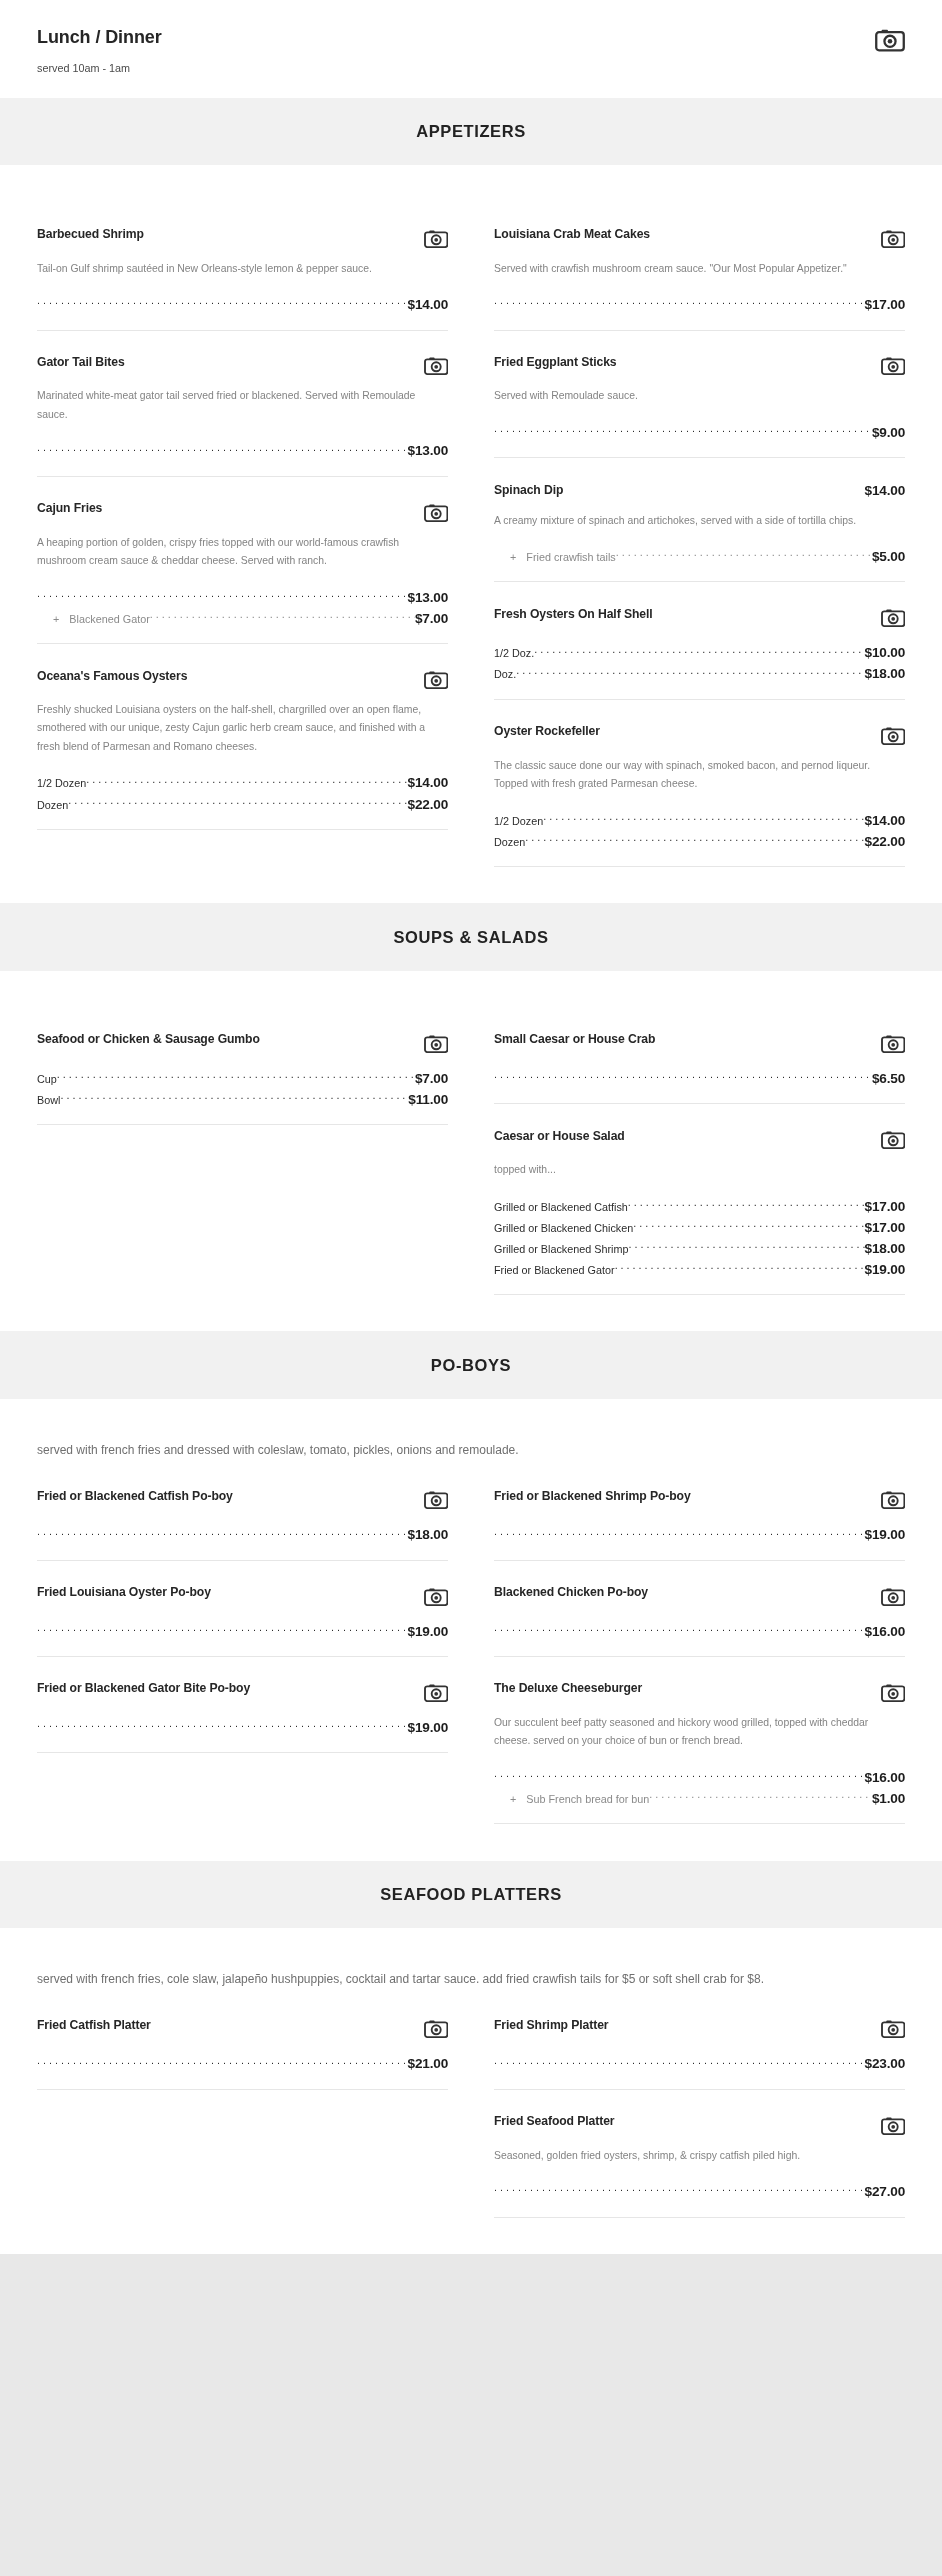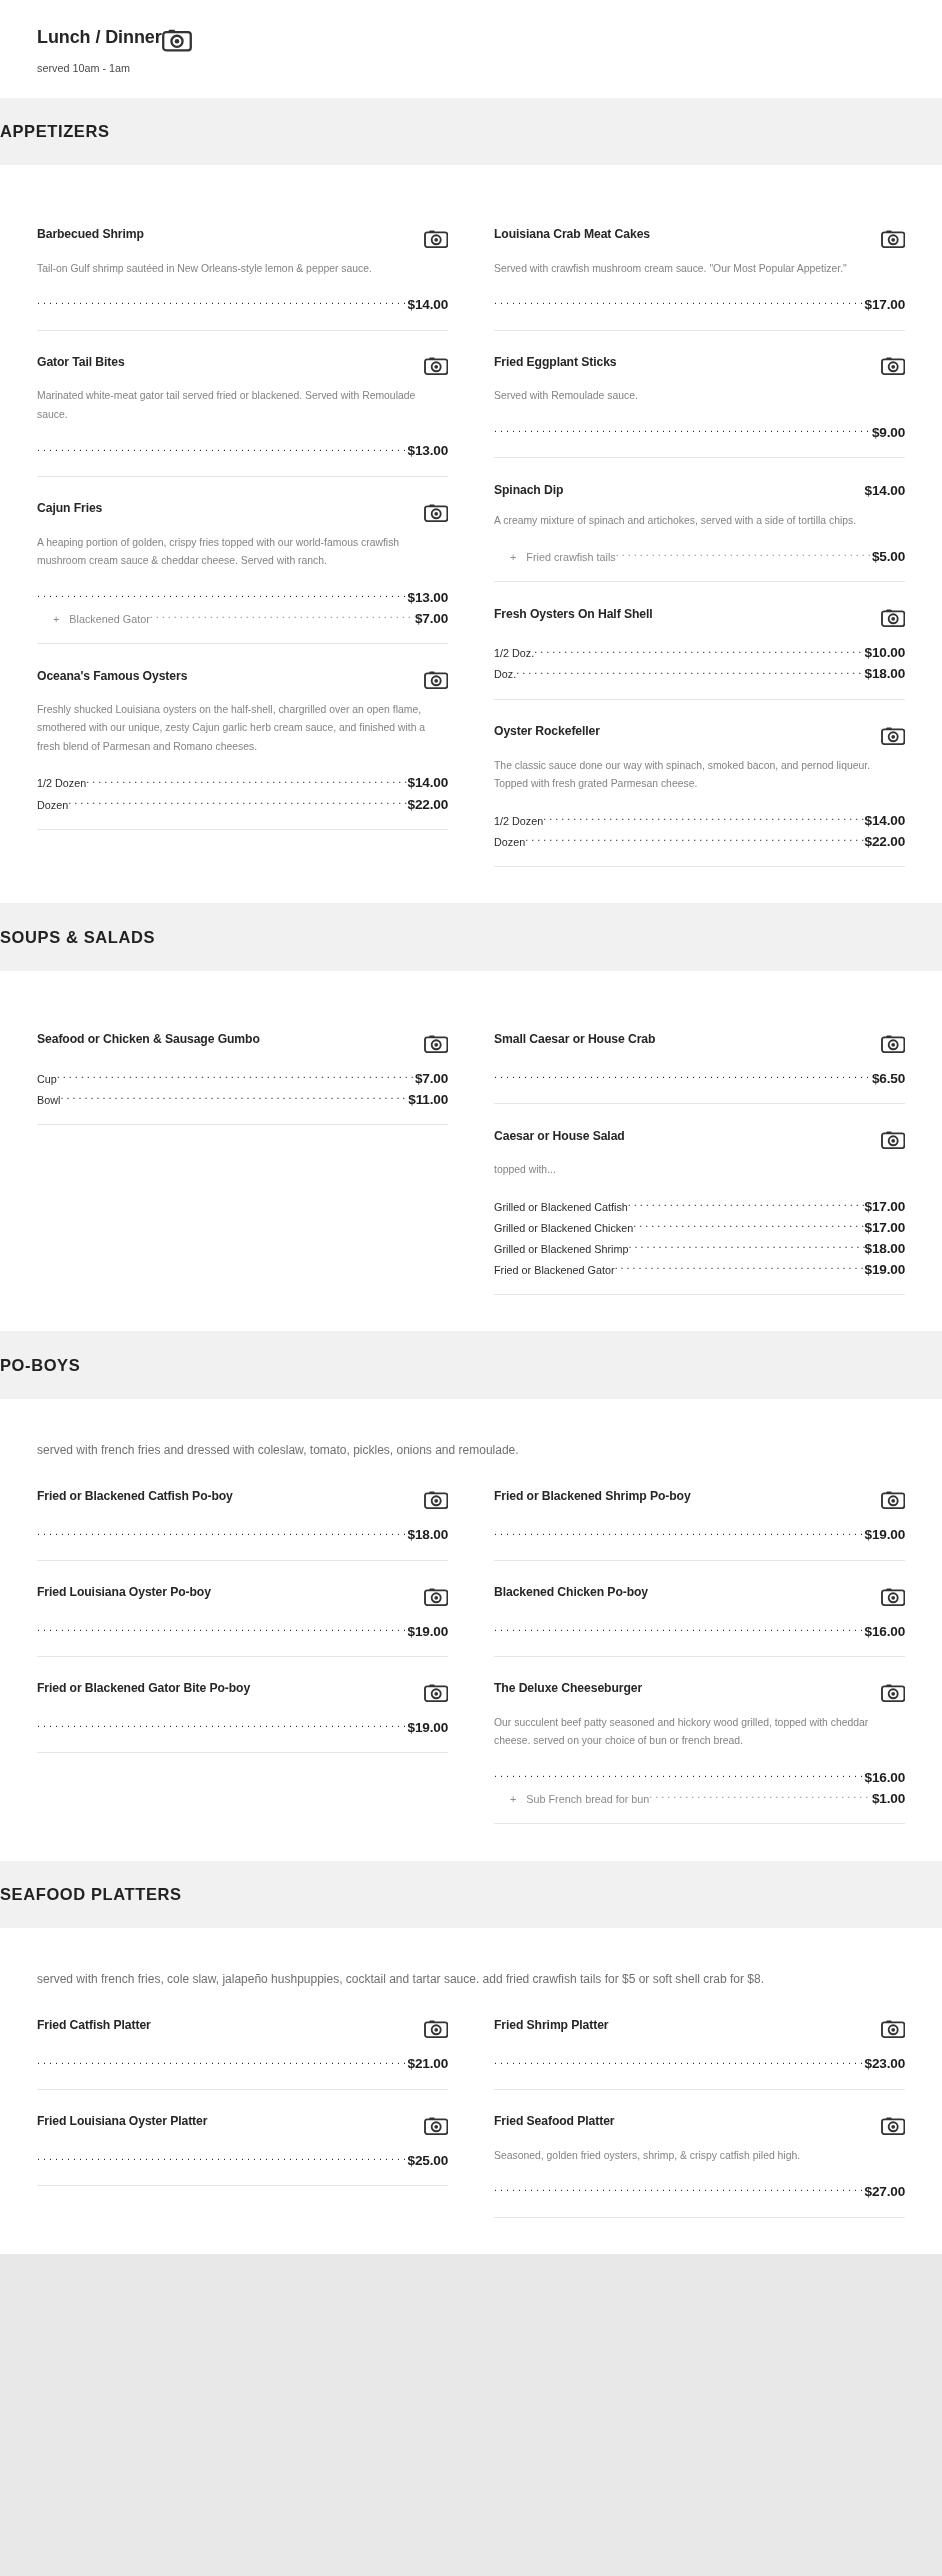--- a/index.html
+++ b/index.html
@@ -44,21 +44,21 @@
     pointer-events: none;
   }
 
   .content { position: relative; z-index: 1; }
 
   
   .menu-header {
     padding: 27px 37px 24.4px 37px;
     background: #fff;
     display: flex;
-    justify-content: flex-start;
+    justify-content: space-between;
     align-items: flex-start;
   }
   .menu-header-text { }
   .menu-title {
     font-size: 18px;
     font-weight: 700;
     color: #262626;
     letter-spacing: -0.1px;
     line-height: 1.2;
   }
@@ -77,21 +77,21 @@
     flex: 0 0 auto;
     position: relative;
     top: 1.4px;
   }
   .cam svg { display: block; width: 100%; height: 100%; }
   .cam-lg { width: 30px; height: 24px; }
 
   
   .section-band {
     background: #f1f1f1;
-    text-align: left;
+    text-align: center;
     padding: 24.4px 0 24px 0;
     font-size: 16.5px;
     font-weight: 700;
     color: #222;
     letter-spacing: 0.6px;
   }
 
   
   .section-body {
     padding: 0 37px;
@@ -708,40 +708,20 @@
                   </span>
     </div>
                 <div class="prices">
                   <div class="price-row  bare">
 
       <span class="leader"></span>
       <span class="pval">$21.00</span>
     </div>
                 </div>
               </div>
-              <div class="item">
-                <div class="item-head">
-      <div class="item-name">Fried Louisiana Oyster Platter</div>
-      <span class="cam">
-                    <svg viewBox="0 0 34 27">
-  <path d="M8.5 2 h5.2 a1 1 0 0 1 1 1 v1.6 h-7.2 v-1.6 a1 1 0 0 1 1-1 z" fill="#333"></path>
-  <rect x="1.4" y="4.6" width="31.2" height="20.6" rx="3.2" fill="none" stroke="#333" stroke-width="2.6"></rect>
-  <circle cx="17" cy="15" r="6.3" fill="none" stroke="#333" stroke-width="2.6"></circle>
-  <circle cx="17" cy="15" r="2.6" fill="#333"></circle>
-</svg>
-                  </span>
-    </div>
-                <div class="prices">
-                  <div class="price-row  bare">
-
-      <span class="leader"></span>
-      <span class="pval">$25.00</span>
-    </div>
-                </div>
-              </div>
             </div>
         <div class="col">
               <div class="item">
                 <div class="item-head">
       <div class="item-name">Fried Shrimp Platter</div>
       <span class="cam">
                     <svg viewBox="0 0 34 27">
   <path d="M8.5 2 h5.2 a1 1 0 0 1 1 1 v1.6 h-7.2 v-1.6 a1 1 0 0 1 1-1 z" fill="#333"></path>
   <rect x="1.4" y="4.6" width="31.2" height="20.6" rx="3.2" fill="none" stroke="#333" stroke-width="2.6"></rect>
   <circle cx="17" cy="15" r="6.3" fill="none" stroke="#333" stroke-width="2.6"></circle>

